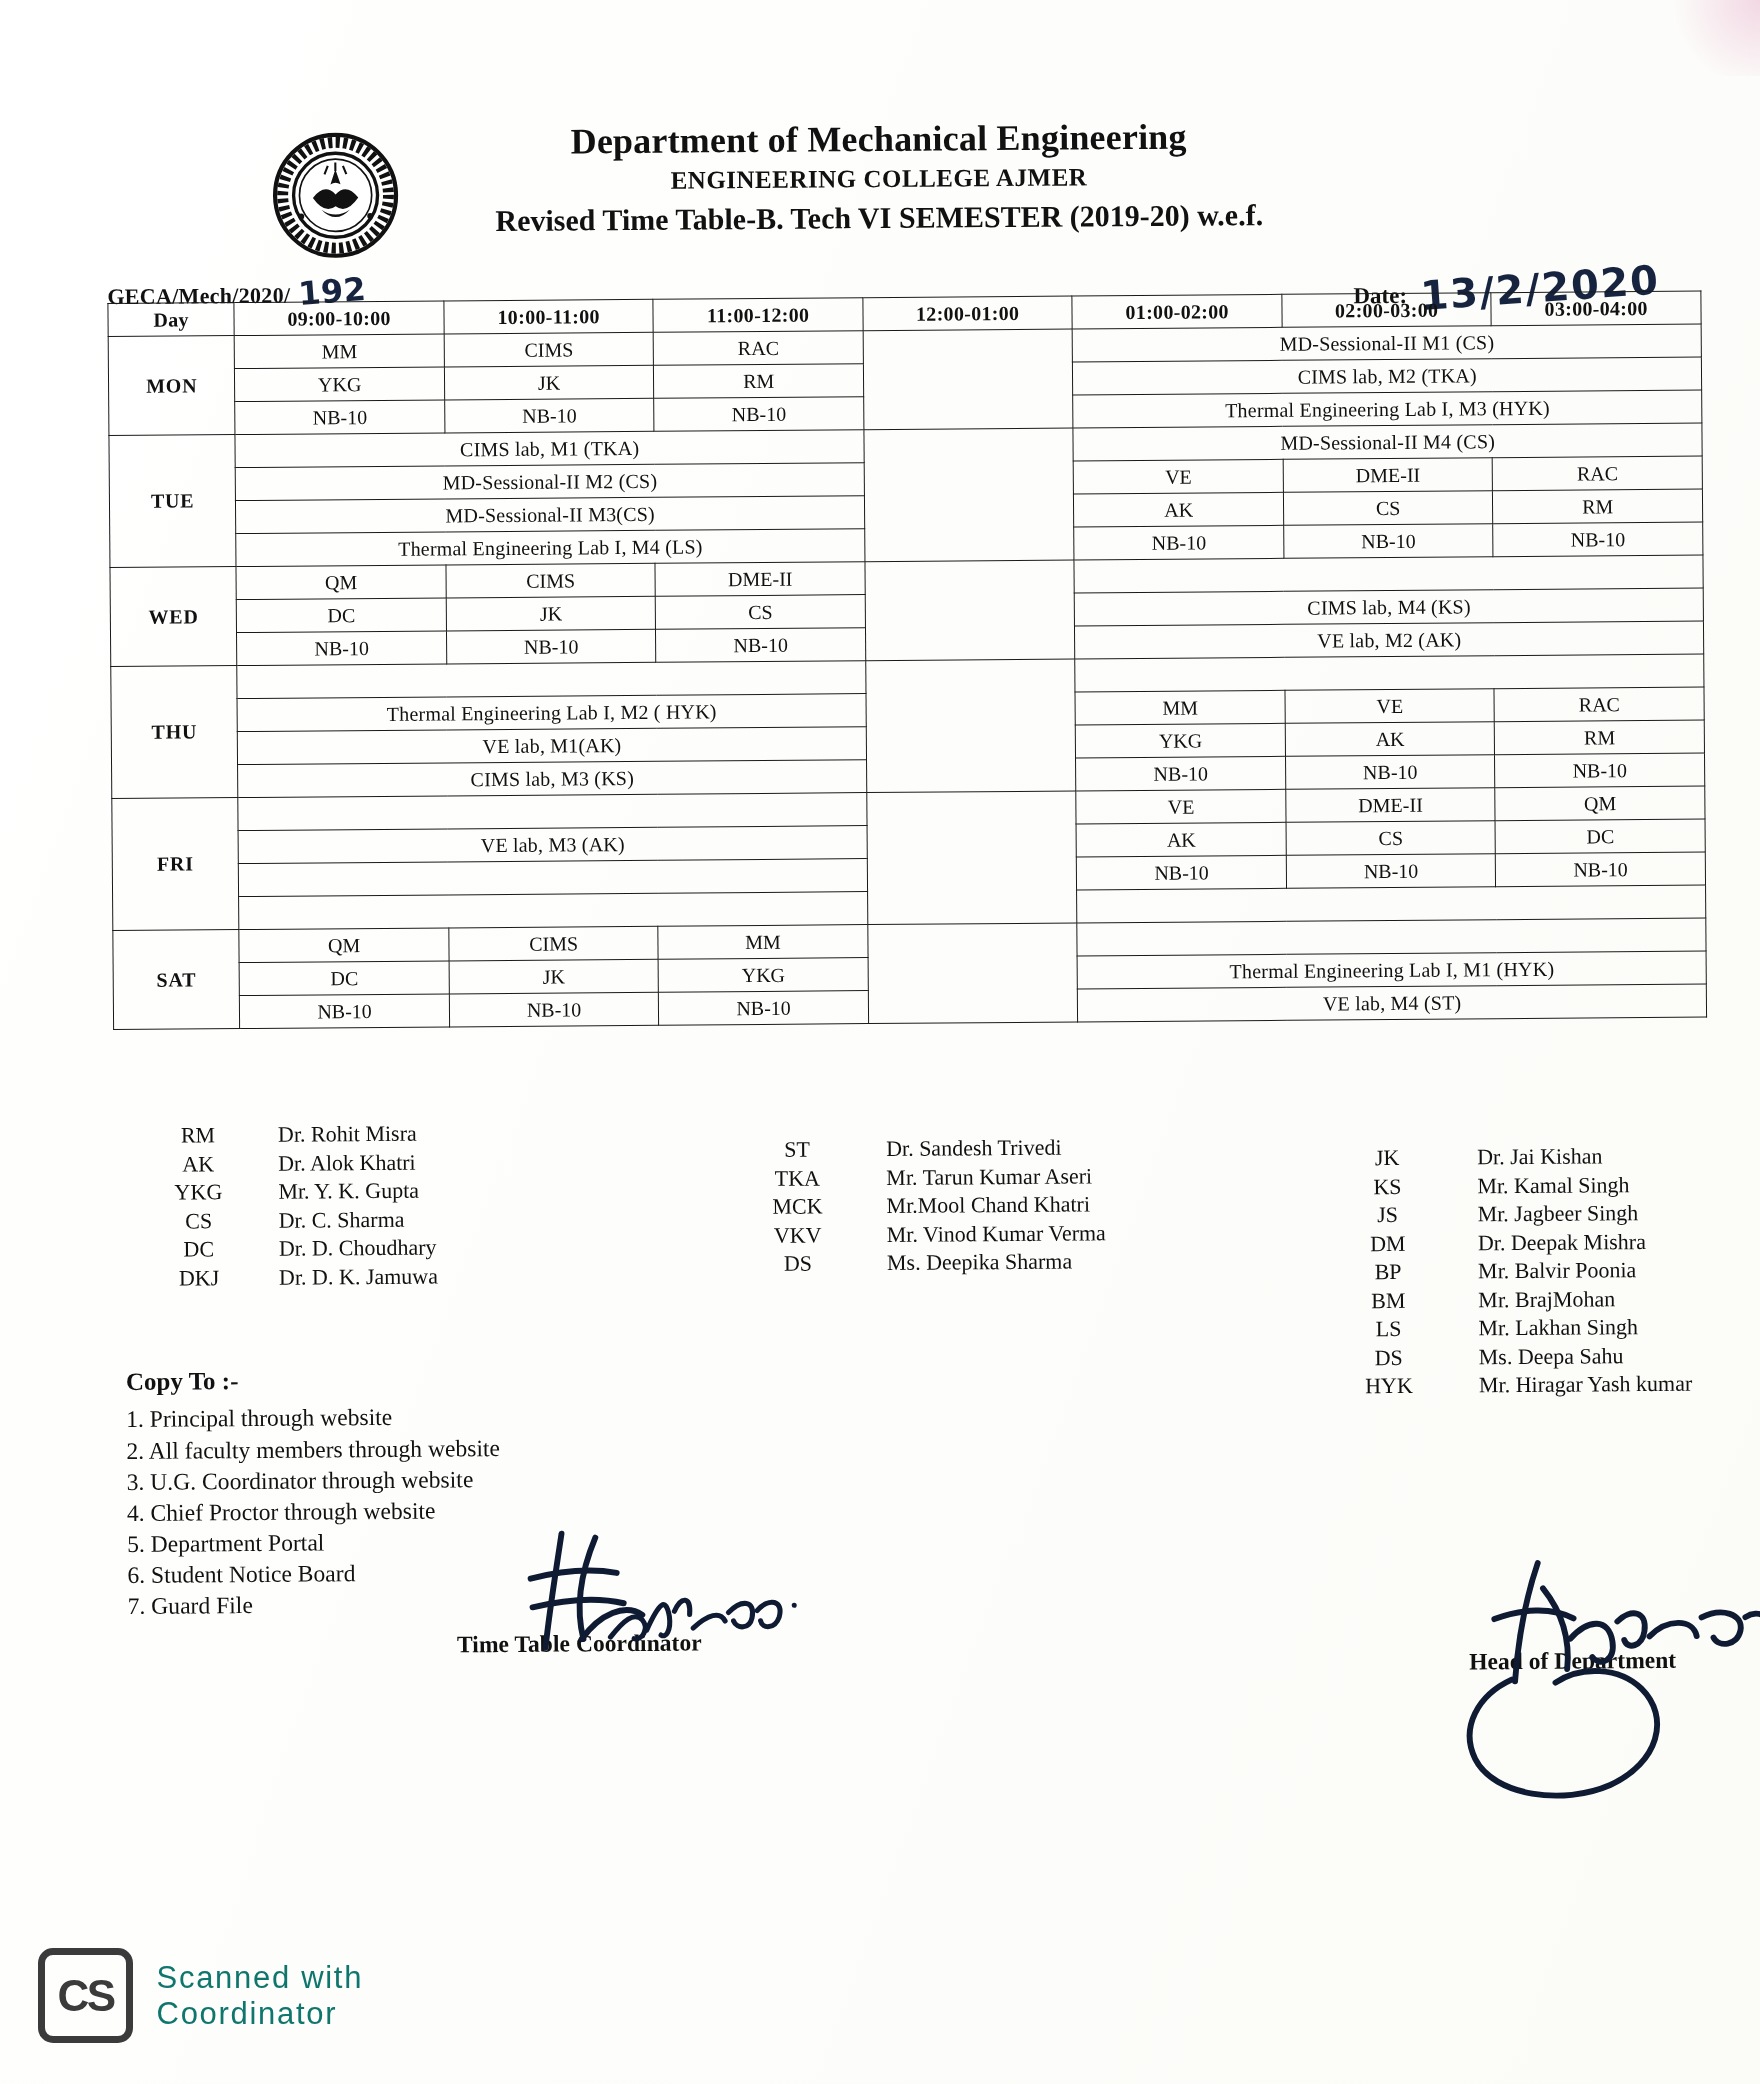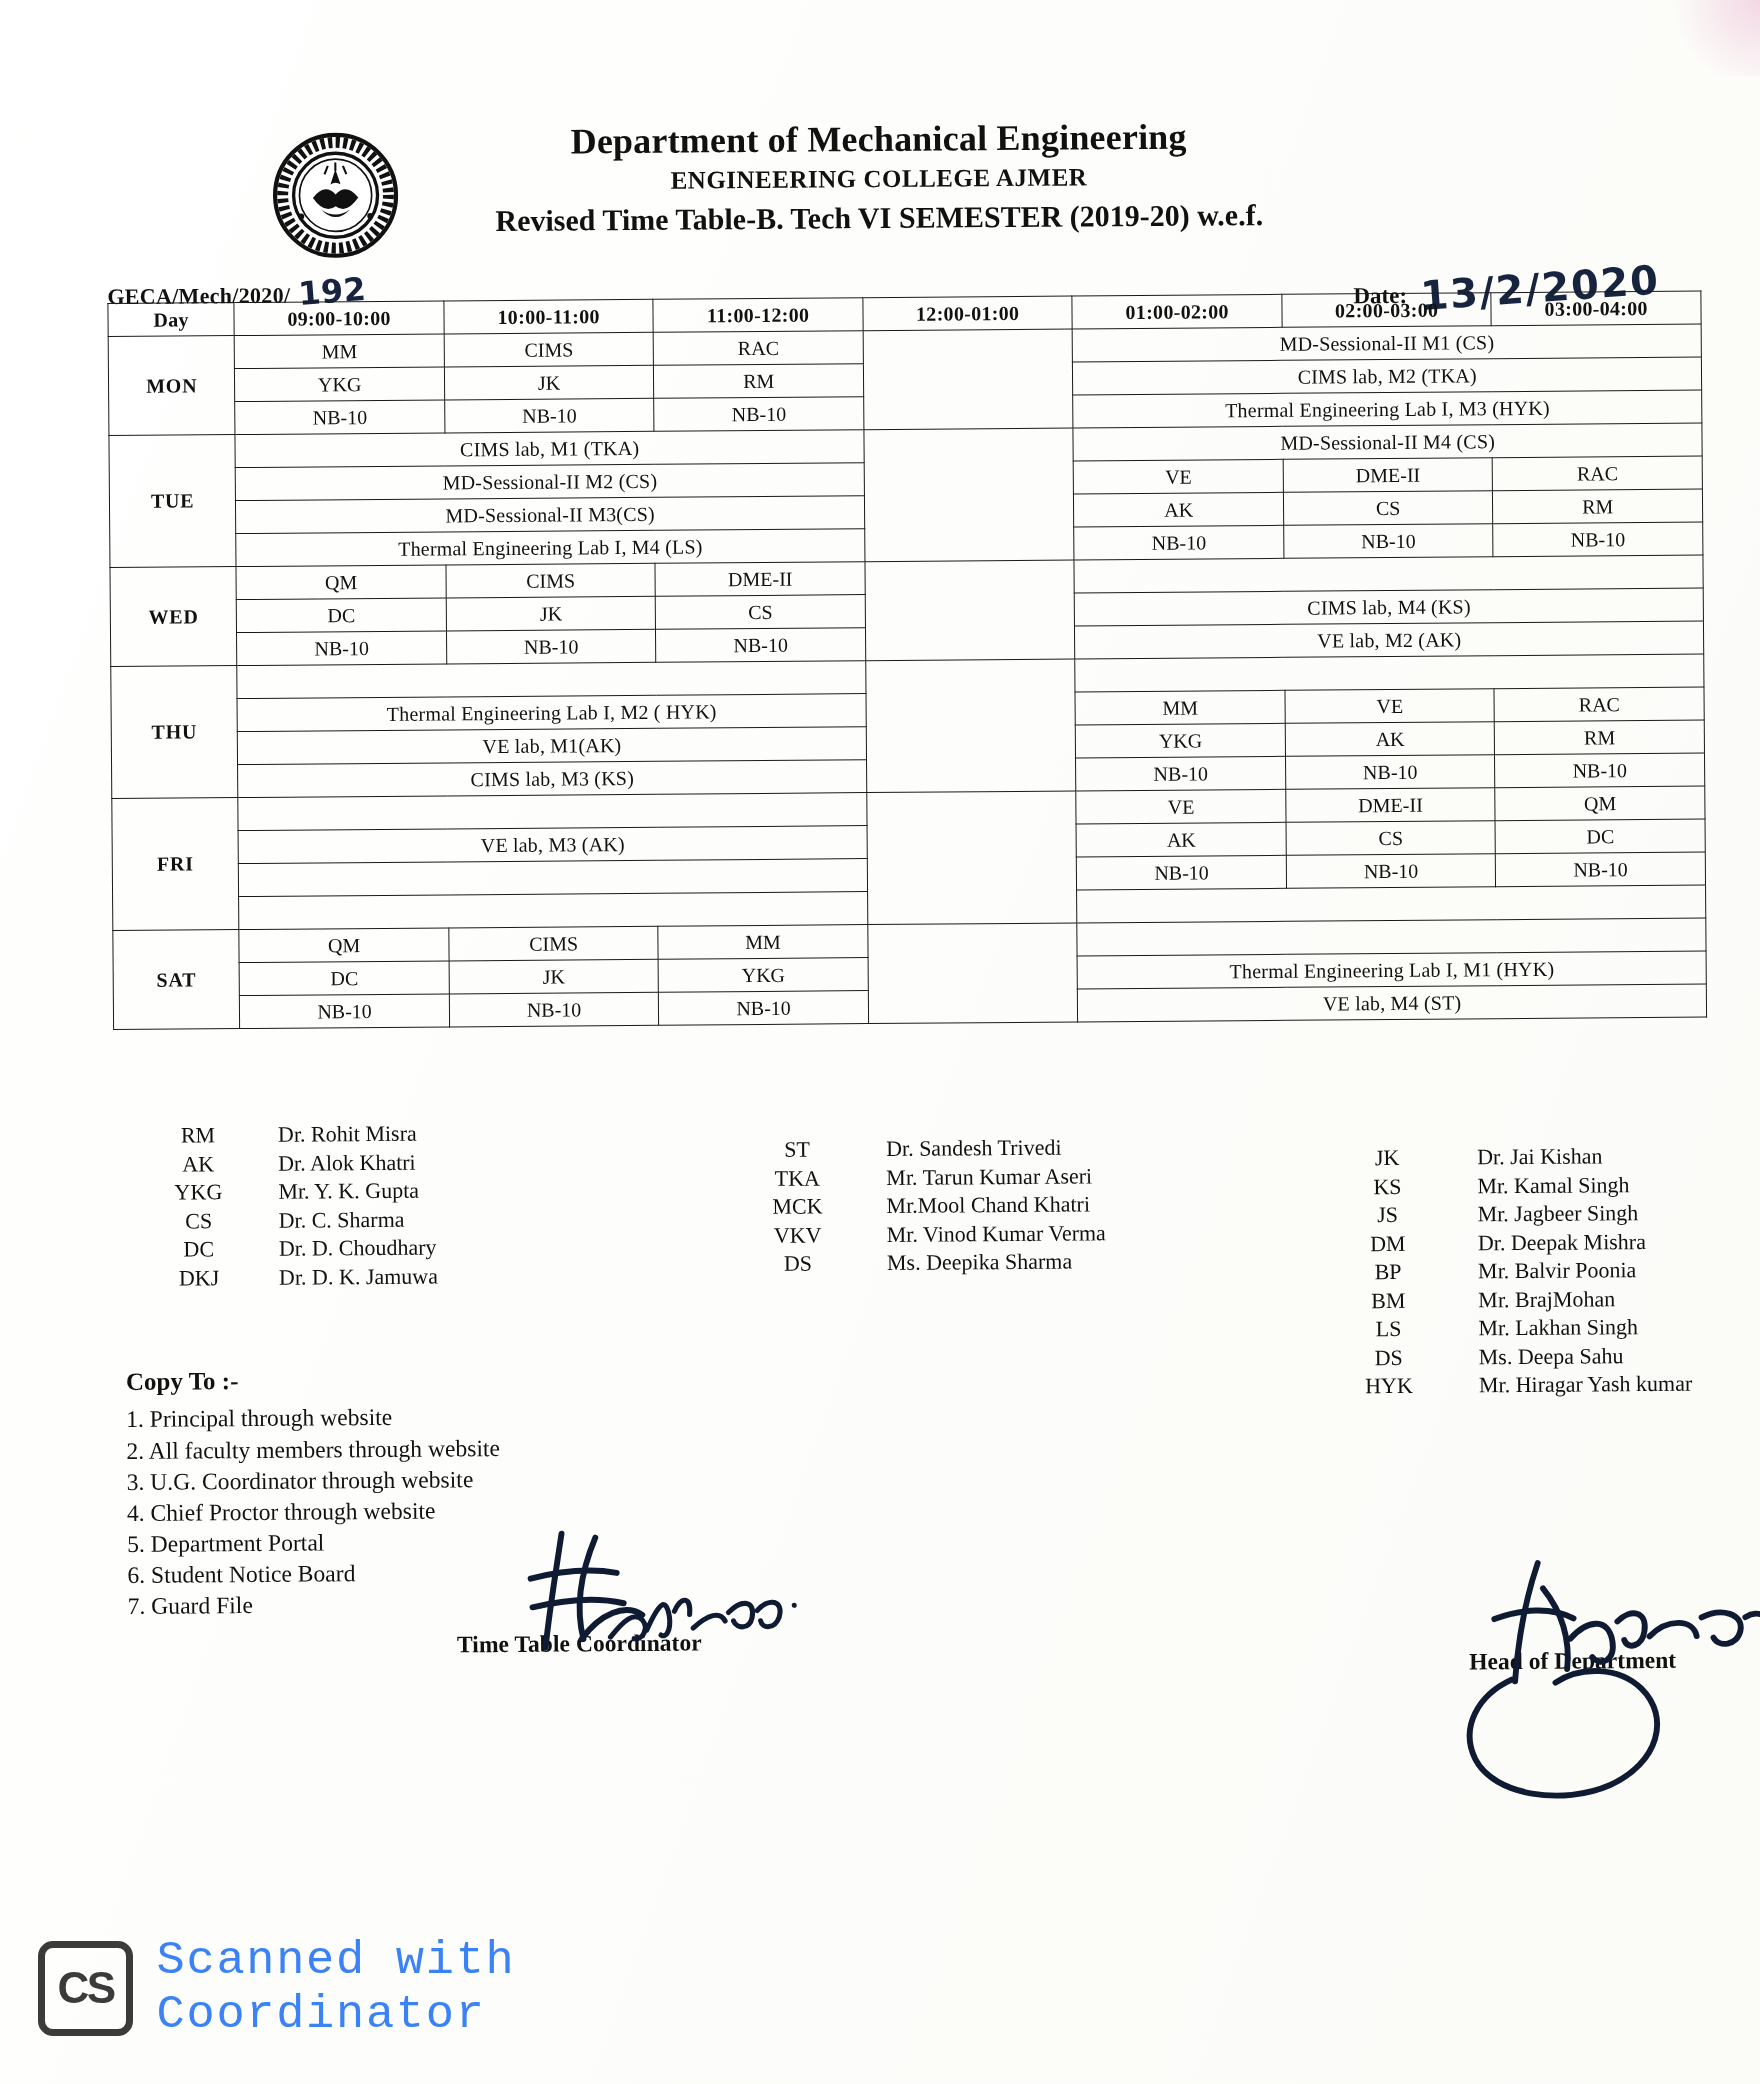--- a/index.html
+++ b/index.html
@@ -241,23 +241,23 @@
     align-items: center;
     justify-content: center;
     font-family: "Liberation Sans", sans-serif;
     font-size: 44px;
     font-weight: bold;
     color: #3b3b3b;
     letter-spacing: -2.5px;
     margin-right: 23.6px;
   }
   .cam-text {
-    font-family: Liberation Mono, monospace;
-    font-size: 47px;
-    color: #3b82f6;
+    font-family: Liberation Sans, sans-serif;
+    font-size: 31px;
+    color: #0f766e;
     line-height: 1.16;
     letter-spacing: 1.7px;
   }
 </style>
 </head>
 <body>
 
 <div class="scan-tint"></div>
 <div class="corner-pink"></div>
 

